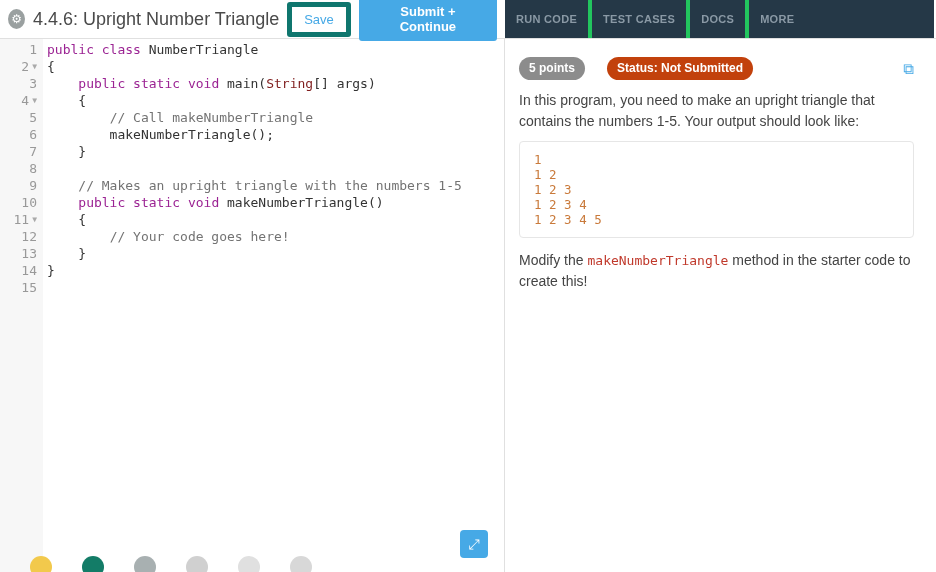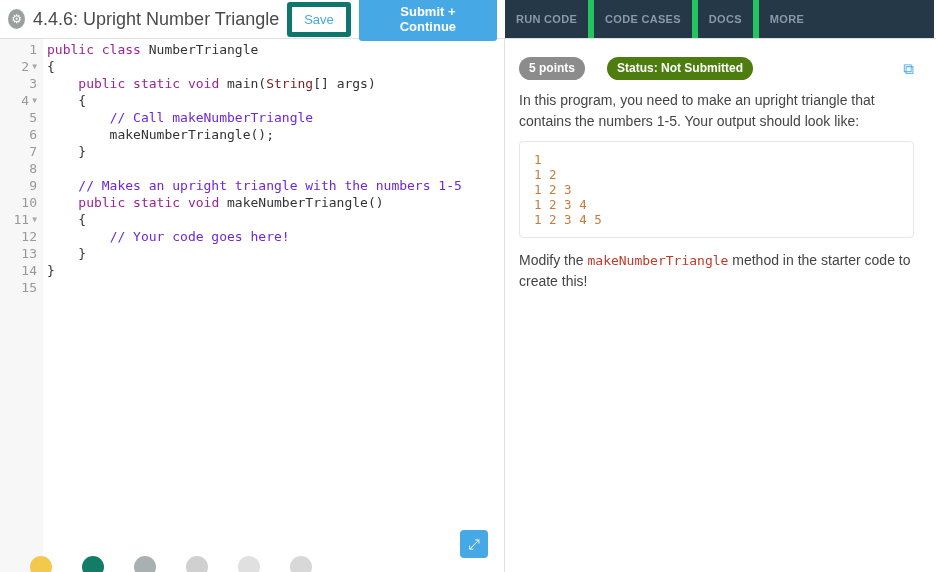--- a/index.html
+++ b/index.html
@@ -70,21 +70,21 @@
       font-size: 11px;
       font-weight: 600;
       letter-spacing: 0.3px;
     }
     .tab {
       padding: 0 11px;
       height: 100%;
       display: flex;
       align-items: center;
       color: #8a99a5;
-      border-right: 6px solid #22c55e;
+      border-right: 4px solid #22c55e;
       cursor: pointer;
       position: relative;
     }
     .tab:last-child { border-right: none; }
     .tab.active {
       color: #fff;
       background: #1b2d3a;
     }
     .tab.active::after {
       content: "";
@@ -129,21 +129,21 @@
       color: #aaa;
     }
     .code {
       flex: 1;
       padding: 2px 0 0 4px;
       white-space: pre;
     }
     .tok-kw { color: #9b2393; }
     .tok-type { color: #7f1d1d; }
     .tok-name { color: #333; }
-    .tok-comment { color: #6d28d9; }
+    .tok-comment { color: #737373; }
     .expand-btn {
       position: absolute;
       right: 16px;
       bottom: 14px;
       width: 28px;
       height: 28px;
       background: #46a9e6;
       border-radius: 4px;
       color: #fff;
       display: flex;
@@ -167,21 +167,21 @@
       margin-bottom: 10px;
     }
     .pill {
       border-radius: 12px;
       padding: 3px 10px 3px 10px;
       font-size: 12px;
       font-weight: 600;
       color: #fff;
     }
     .pill-pts { background: #8c8c8c; }
-    .pill-status { background: #4d7c0f; }
+    .pill-status { background: #c2410c; }
     .pop-icon {
       margin-left: auto;
       color: #46a9e6;
       font-size: 15px;
       cursor: pointer;
     }
     .desc { margin-bottom: 10px; }
     .sample {
       border: 1px solid #e6e6e6;
       border-radius: 4px;
@@ -212,21 +212,21 @@
 
 <div class="header">
   <div class="left-header">
     <span class="gear-icon">⚙</span>
     <span class="title">4.4.6: Upright Number Triangle</span>
     <button class="save-btn">Save</button>
     <button class="submit-btn">Submit + Continue</button>
   </div>
   <div class="tabs" id="tabs">
       <div class="tab">RUN CODE</div>
-      <div class="tab">CODE CASES</div>
+      <div class="tab">TEST CASES</div>
       <div class="tab">DOCS</div>
       <div class="tab">MORE</div>
     </div>
 </div>
 
 <div class="main">
   <div class="editor">
     <div class="gutter" id="gutter">
         <div class="gutter-line">
           <span>1</span>

